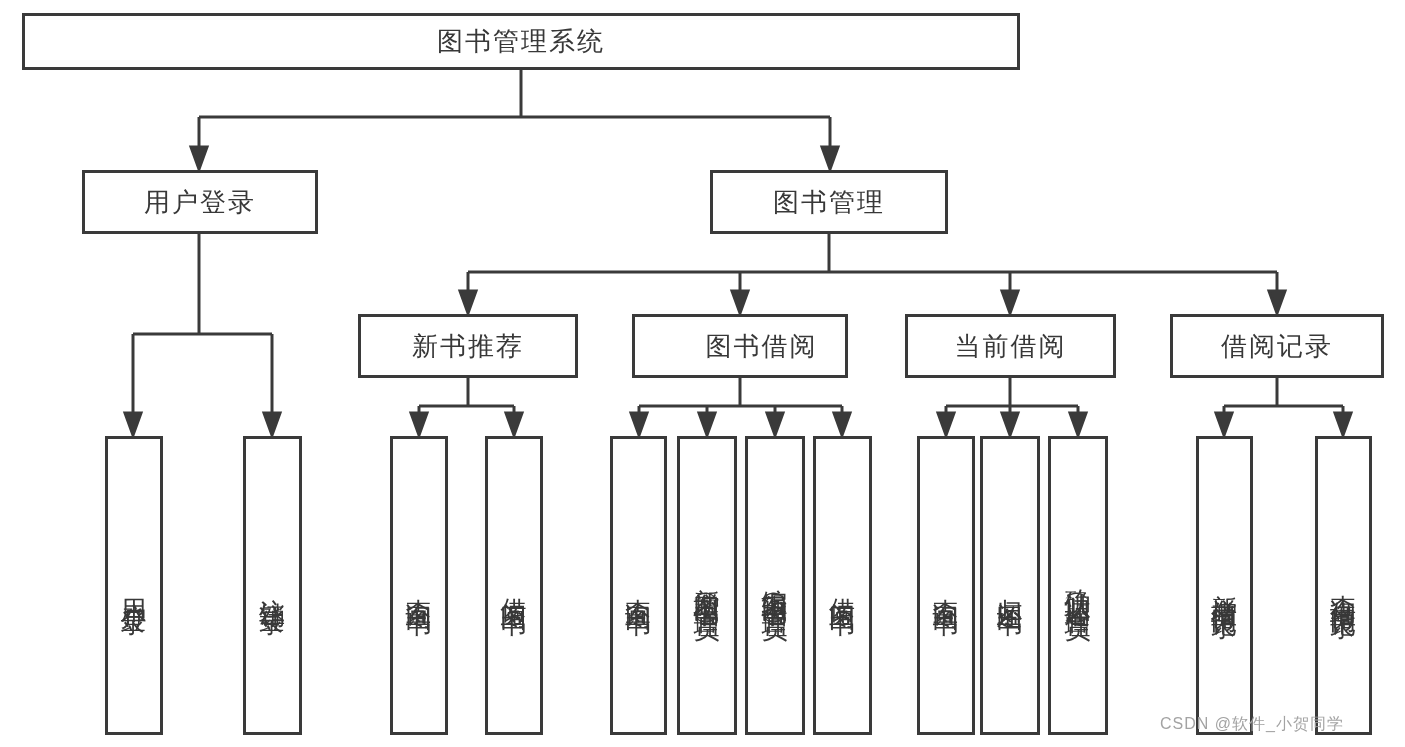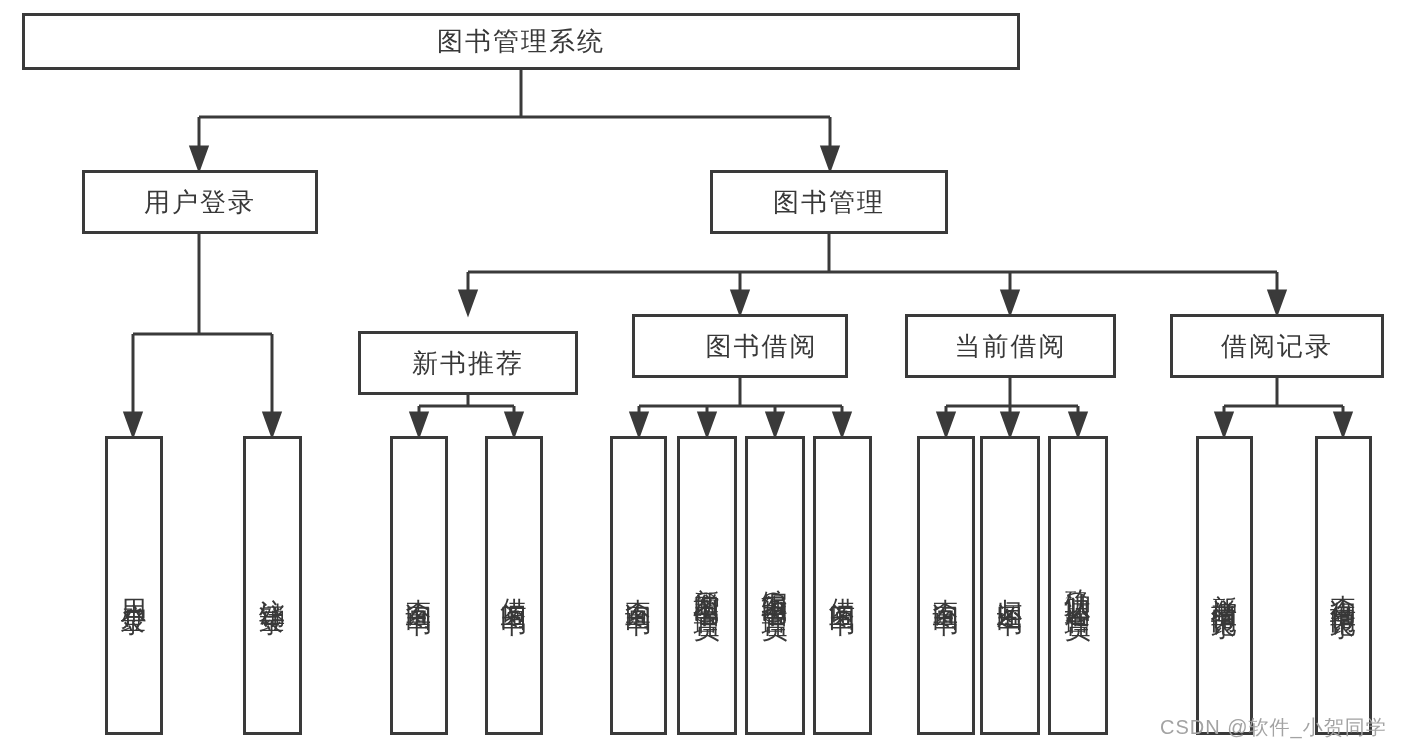--- a/index.html
+++ b/index.html
@@ -40,21 +40,21 @@
     text-orientation: mixed;
     font-size: 26px;
     letter-spacing: 4px;
     line-height: 1;
     color: #383838;
   }
   
   .n-root  { left: 22px;   top: 13px;  width: 998px; height: 57px; }
   .n-l1a   { left: 82px;   top: 170px; width: 236px; height: 64px; }
   .n-l1b   { left: 710px;  top: 170px; width: 238px; height: 64px; justify-content: center; }
-  .n-l2a   { left: 358px;  top: 331px; width: 220px; height: 64px; }
+  .n-l2a   { left: 358px;  top: 314px; width: 220px; height: 64px; }
   .n-l2b   { left: 632px;  top: 314px; width: 216px; height: 64px; padding-left: 43px; }
   .n-l2c   { left: 905px;  top: 314px; width: 211px; height: 64px; text-align: center; }
   .n-l2d   { left: 1170px; top: 314px; width: 214px; height: 64px; }
   .leaf    { top: 436px; height: 299px; }
   .lf1  { left: 105px;  width: 58px; }
   .lf2  { left: 243px;  width: 59px; }
   .lf3  { left: 390px;  width: 58px; }
   .lf4  { left: 485px;  width: 58px; }
   .lf5  { left: 610px;  width: 57px; }
   .lf6  { left: 677px;  width: 60px; }
@@ -62,21 +62,21 @@
   .lf8  { left: 813px;  width: 59px; }
   .lf9  { left: 917px;  width: 58px; }
   .lf10 { left: 980px;  width: 60px; }
   .lf11 { left: 1048px; width: 60px; }
   .lf12 { left: 1196px; width: 57px; }
   .lf13 { left: 1315px; width: 57px; }
   .watermark {
     position: absolute;
     left: 1160px;
     top: 714px;
-    font-size: 20px;
+    font-size: 16px;
     letter-spacing: 1px;
     color: #a3a3a3;
     z-index: 3;
     white-space: nowrap;
   }
 </style>
 </head>
 <body>
 
 <div class="stage">

